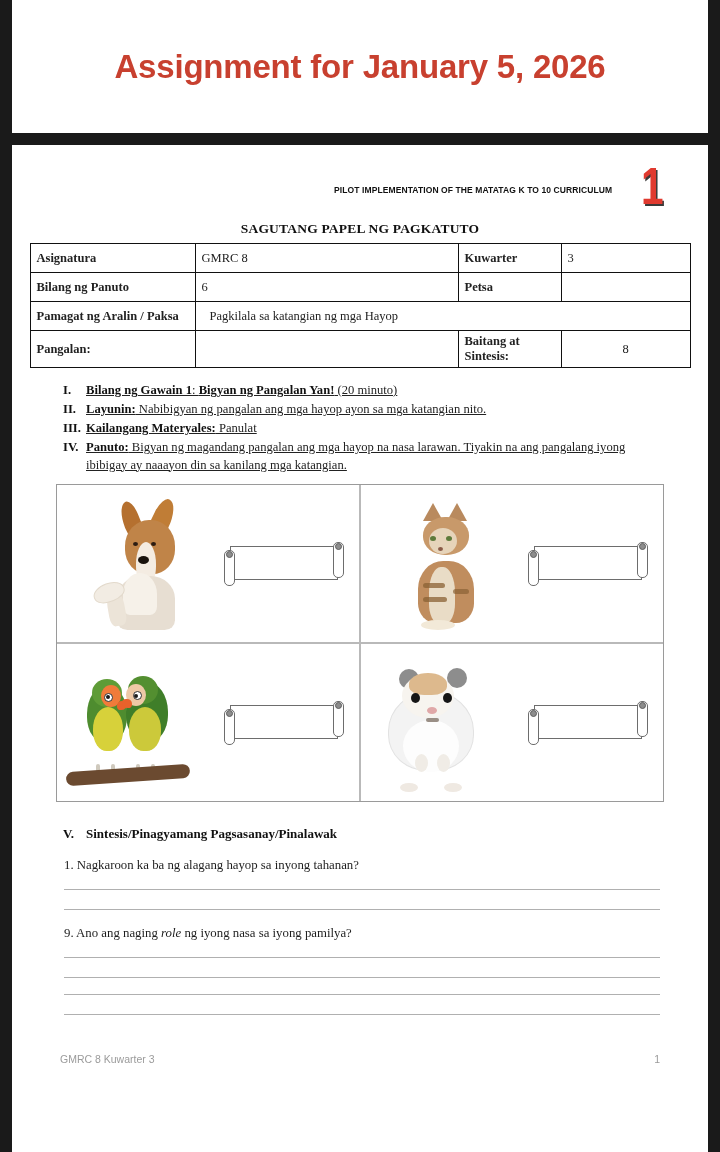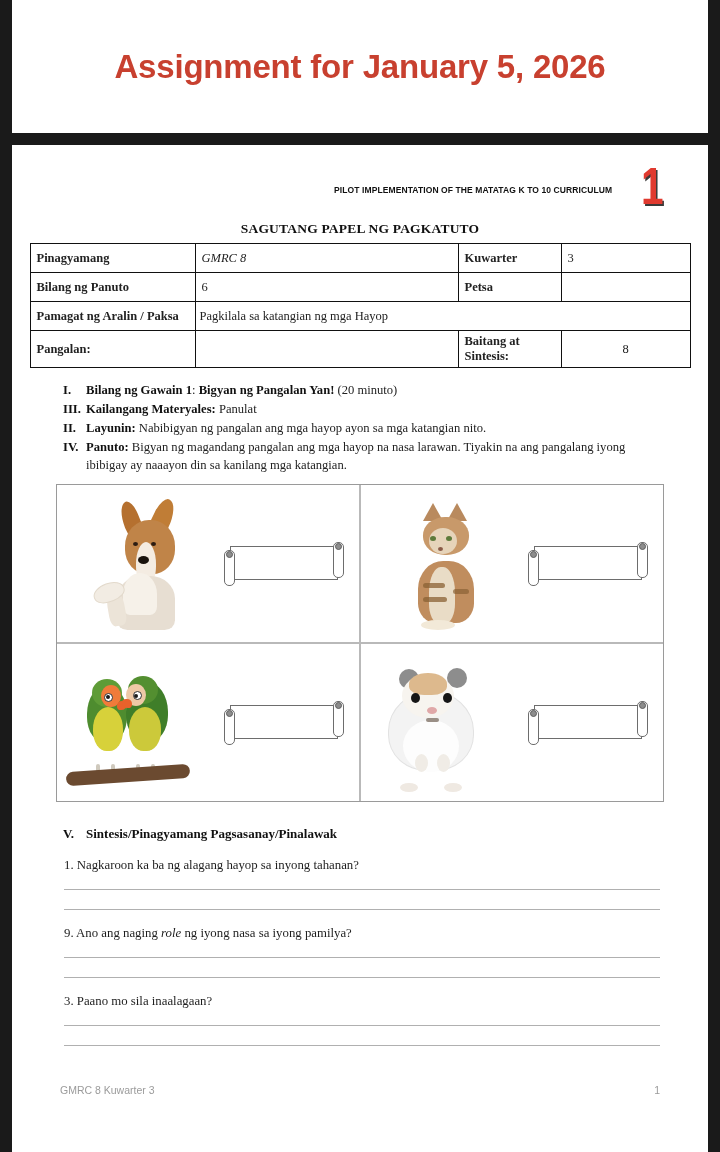--- a/index.html
+++ b/index.html
@@ -61,27 +61,27 @@
   }
   table.info td{
     border:1.4px solid #111;
     padding:3px 6px;
     vertical-align:middle;
     height:22px;
     color:#222;
   }
   td.lbl{font-weight:700;color:#111;}
   td.val{font-family:"Liberation Serif",serif;color:#333;}
-  .c1{width:152px;} .c2{width:250px;font-style:italic;} .c3{width:90px;} .c4{width:116px;}
+  .c1{width:152px;} .c2{width:250px;} .c3{width:90px;} .c4{width:116px;}
 
   
   .rlist{width:608px;margin:14px auto 0 auto;font-size:12.6px;color:#222;line-height:1.42;}
   .rrow{display:flex;align-items:flex-start;margin-bottom:1px;}
   .rnum{width:30px;flex:none;font-weight:700;color:#111;text-align:left;padding-left:7px;box-sizing:border-box;}
-  .rbody{flex:1;}
+  .rbody{flex:1;text-decoration:underline;}
   .rbody b{font-weight:700;color:#111;}
 
   
   .grid{
     width:608px;height:318px;margin:10px auto 0 auto;
     border:1px solid #9a9a9a;
     display:grid;grid-template-columns:1fr 1fr;grid-template-rows:1fr 1fr;
     box-sizing:border-box;
   }
   .cell{
@@ -222,56 +222,56 @@
     <div class="doc-header">
       <div class="doc-header-text">PILOT IMPLEMENTATION OF THE MATATAG K TO 10 CURRICULUM</div>
       <div class="logo-one">1</div>
     </div>
 
     <div class="sheet-title">SAGUTANG PAPEL NG PAGKATUTO</div>
 
     <table class="info">
       <tbody>
           <tr>
-        <td class="lbl c1">Pinagyamang</td>
+        <td class="lbl c1">Asignatura</td>
         <td class="val c2">GMRC 8</td>
         <td class="lbl c3">Kuwarter</td>
         <td class="val c4">3</td>
       </tr>
       <tr>
         <td class="lbl">Bilang ng Panuto</td>
         <td class="val">6</td>
         <td class="lbl">Petsa</td>
         <td class="val"></td>
       </tr>
       <tr>
         <td class="lbl">Pamagat ng Aralin / Paksa</td>
-        <td class="val" colspan="3" style="padding-left:4px;">Pagkilala sa katangian ng mga Hayop</td>
+        <td class="val" colspan="3" style="padding-left:14px;">Pagkilala sa katangian ng mga Hayop</td>
       </tr>
       <tr>
         <td class="lbl">Pangalan:</td>
         <td class="val"></td>
         <td class="lbl">Baitang at Sintesis:</td>
         <td class="val" style="text-align:center;">8</td>
       </tr>
     </tbody>
       </table>
 
     <div class="rlist">
       <div class="rrow">
         <div class="rnum">I.</div>
         <div class="rbody"><b>Bilang ng Gawain 1</b><span>: </span><b>Bigyan ng Pangalan Yan!</b><span> (20 minuto)</span></div>
       </div>
       <div class="rrow">
+        <div class="rnum">II.</div>
+        <div class="rbody"><b>Layunin:</b><span> Nabibigyan ng pangalan ang mga hayop ayon sa mga katangian nito.</span></div>
+      </div>
+      <div class="rrow">
         <div class="rnum">III.</div>
         <div class="rbody"><b>Kailangang Materyales:</b><span> Panulat</span></div>
-      </div>
-      <div class="rrow">
-        <div class="rnum">II.</div>
-        <div class="rbody"><b>Layunin:</b><span> Nabibigyan ng pangalan ang mga hayop ayon sa mga katangian nito.</span></div>
       </div>
       <div class="rrow">
         <div class="rnum">IV.</div>
         <div class="rbody"><b>Panuto:</b><span> Bigyan ng magandang pangalan ang mga hayop na nasa larawan. Tiyakin na ang pangalang iyong ibibigay ay naaayon din sa kanilang mga katangian.</span></div>
       </div>
     </div>
 
     <div class="grid">
 
       <div class="cell">
@@ -404,21 +404,20 @@
       </div>
 
       <div class="q"><span>1. Nagkaroon ka ba ng alagang hayop sa inyong tahanan?</span></div>
       <div class="line"></div>
       <div class="line second"></div>
 
       <div class="q"><span>9. Ano ang naging </span><i>role</i><span> ng iyong nasa sa iyong pamilya?</span></div>
       <div class="line"></div>
       <div class="line second"></div>
 
-      <div class="q"><span>3. Paano mo sila inaalagaan?</span></div>
       <div class="line"></div>
       <div class="line second"></div>
     </div>
 
     <div class="footer">
       <div>GMRC 8 Kuwarter 3</div>
       <div>1</div>
     </div>
 
   </div>

